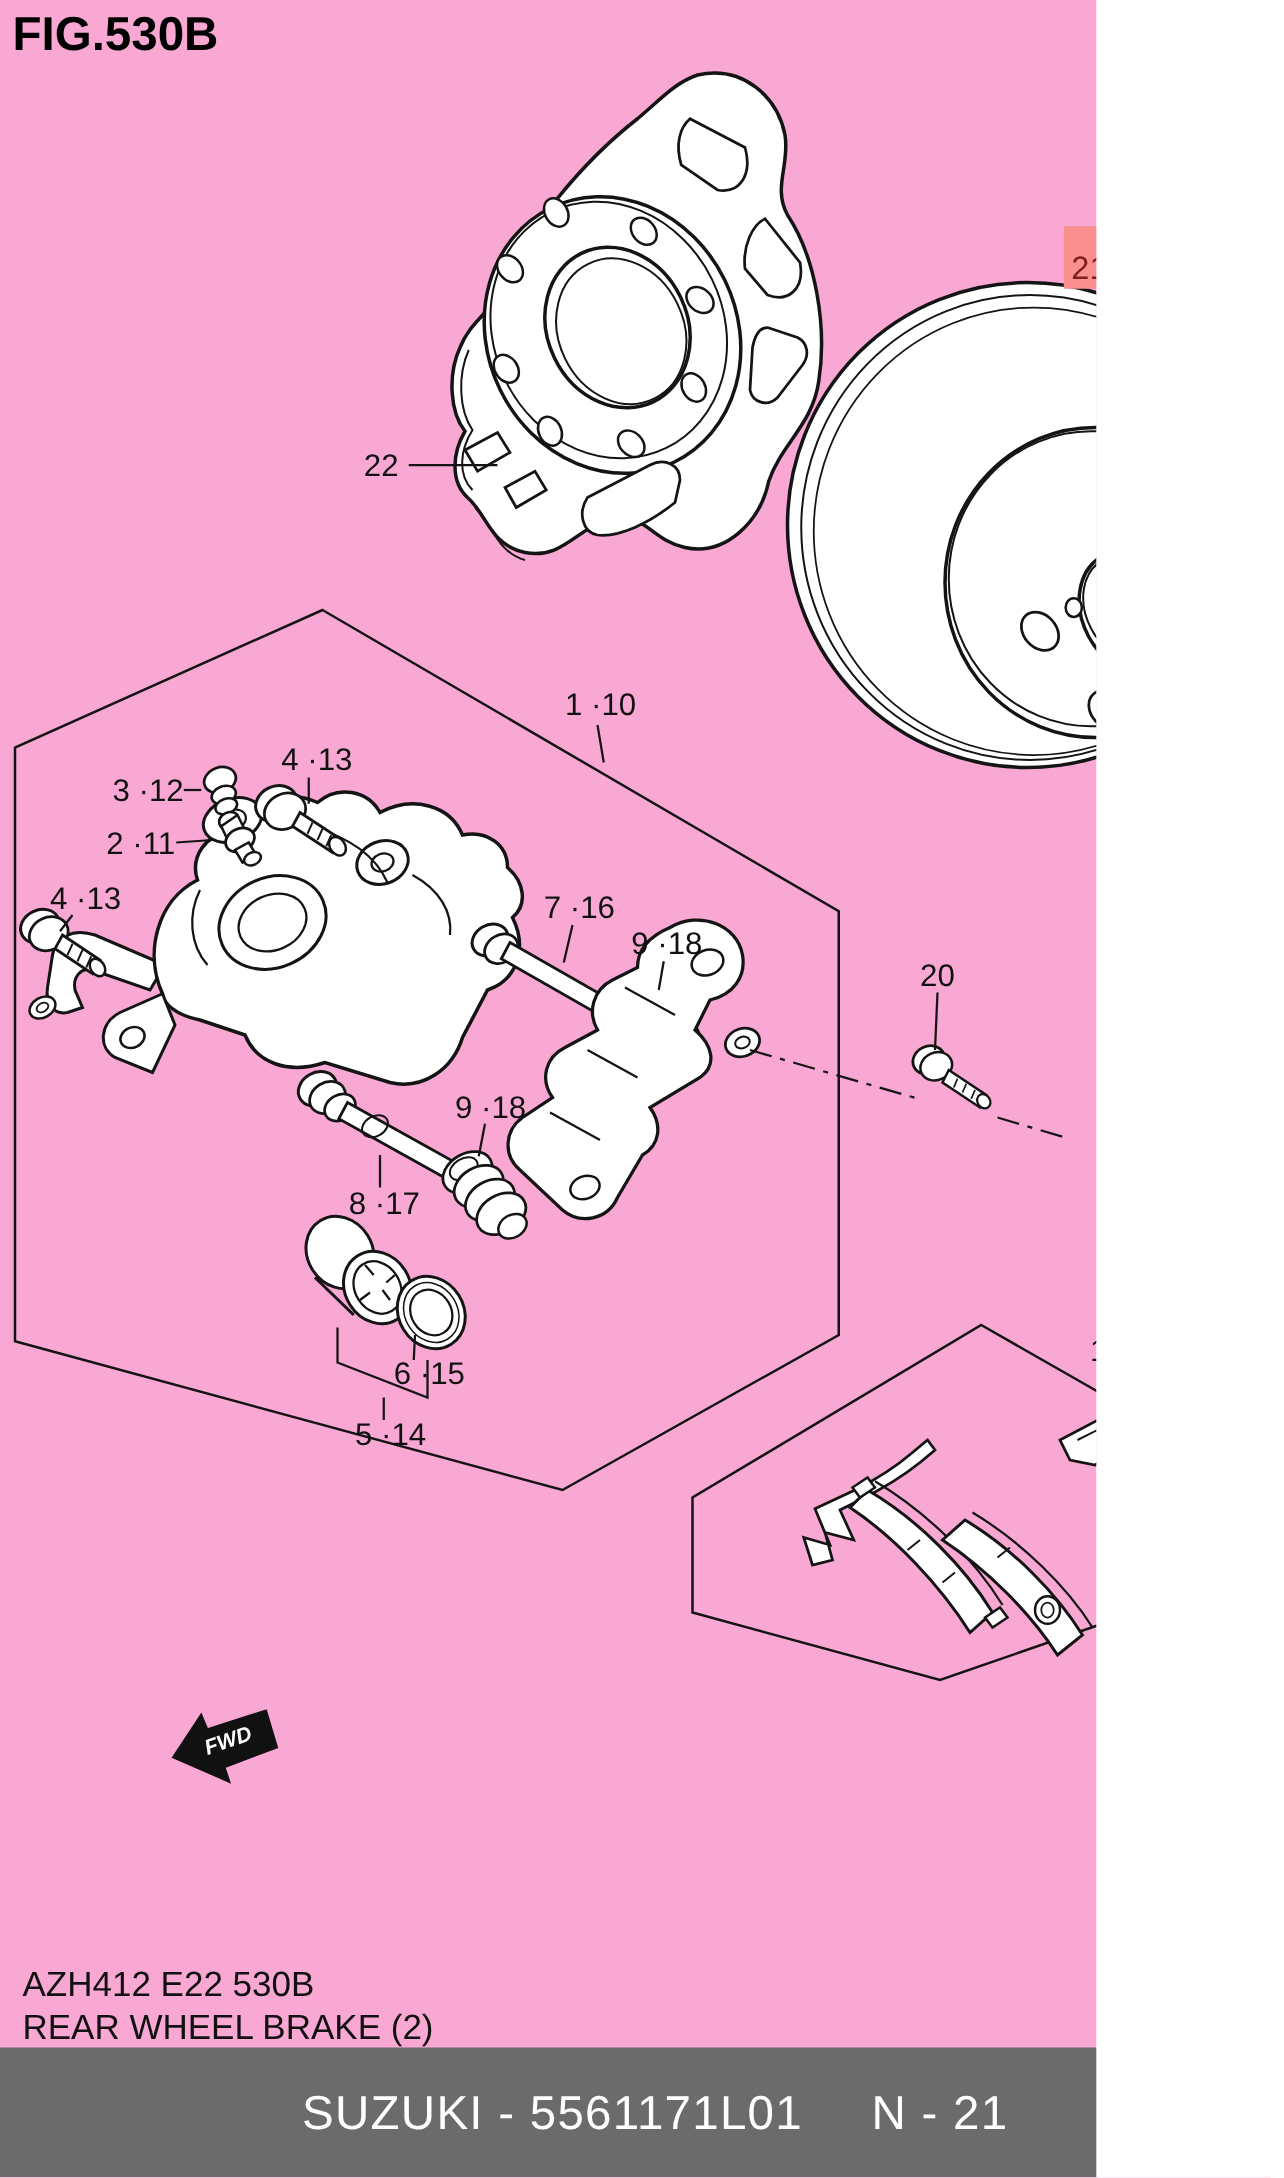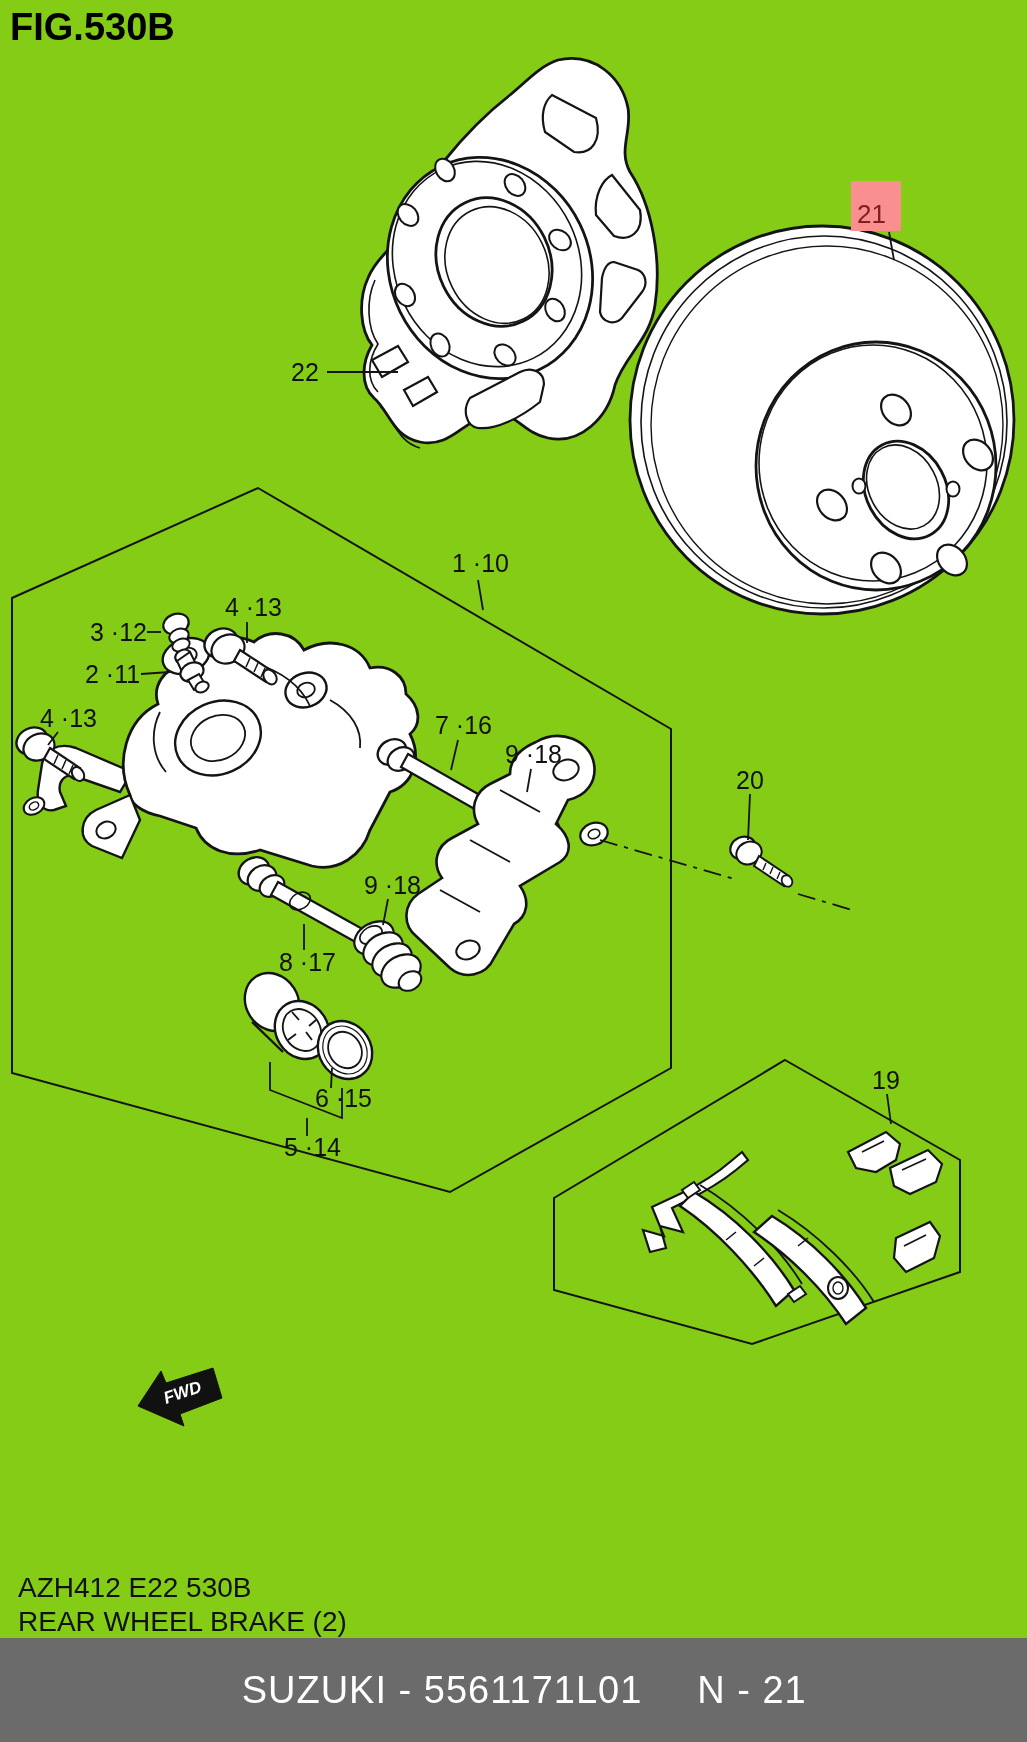--- a/index.html
+++ b/index.html
@@ -1,16 +1,16 @@
 <!DOCTYPE html>
 <html><head>
 <meta charset="utf-8">
 <style>
   html,body{margin:0;padding:0;background:#fff;}
-  #page{position:relative;width:1027px;height:1742px;background:#84cc16;overflow:hidden;
+  #page{position:relative;width:877px;height:1742px;background:#f9a8d4;overflow:hidden;
         font-family:"Liberation Sans",sans-serif;}
   svg{display:block;}
   .ln{stroke:#141414;fill:none;}
   .part{stroke:#141414;fill:#ffffff;}
   .partthin{stroke:#141414;fill:none;}
   .lbl{font-family:"Liberation Sans",sans-serif;font-size:25px;fill:#111111;}
   .title{font-family:"Liberation Sans",sans-serif;font-size:38px;font-weight:bold;fill:#000000;}
   .caption{font-family:"Liberation Sans",sans-serif;font-size:28px;fill:#111111;}
   .footer-txt{font-family:"Liberation Sans",sans-serif;font-size:38px;fill:#ffffff;letter-spacing:1px;}
   .hl{font-family:"Liberation Sans",sans-serif;font-size:26px;}

